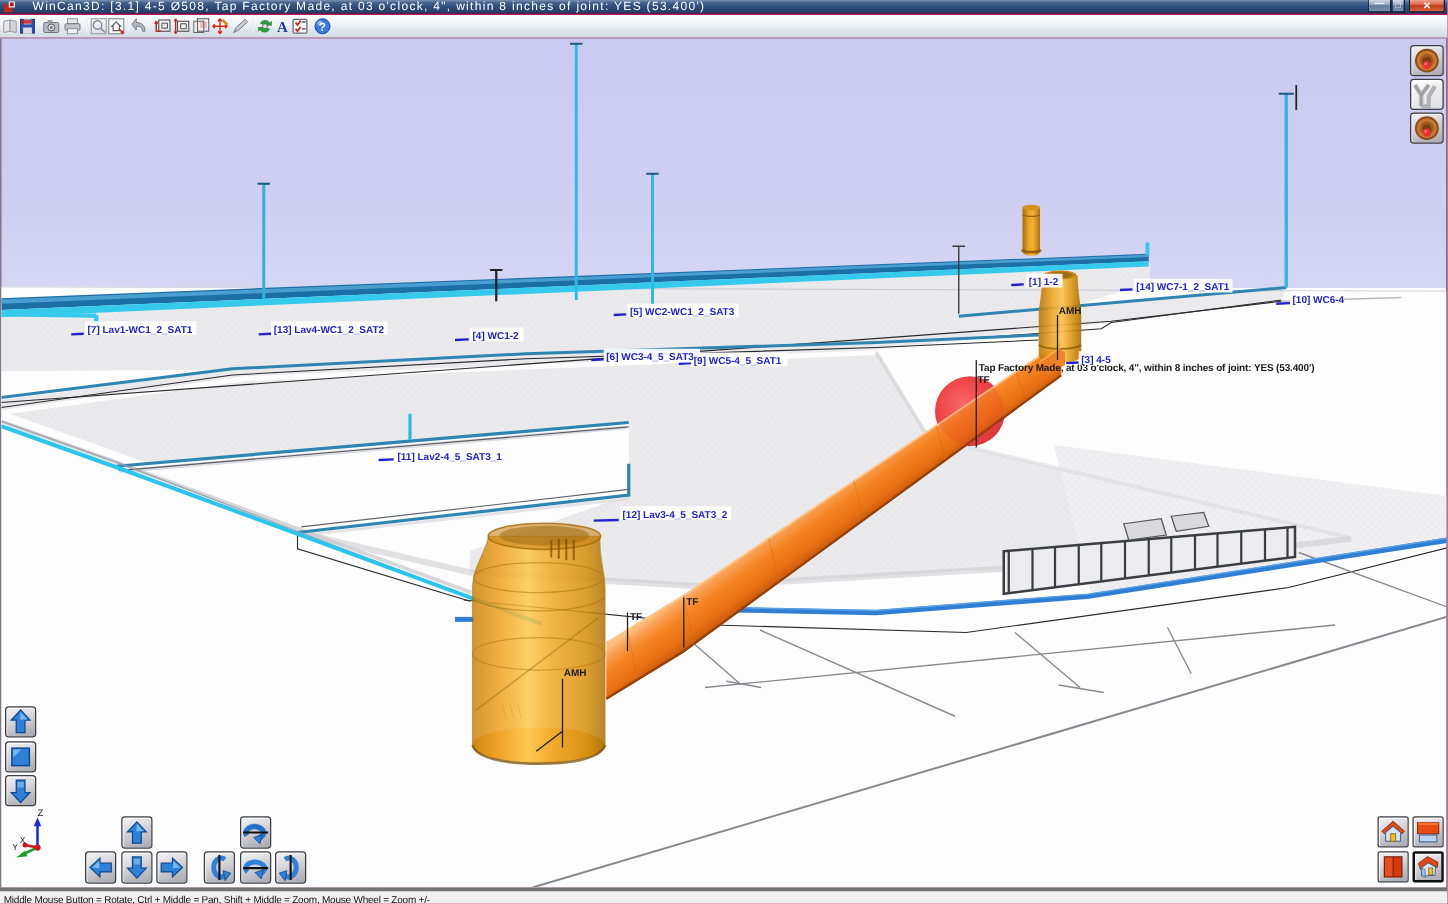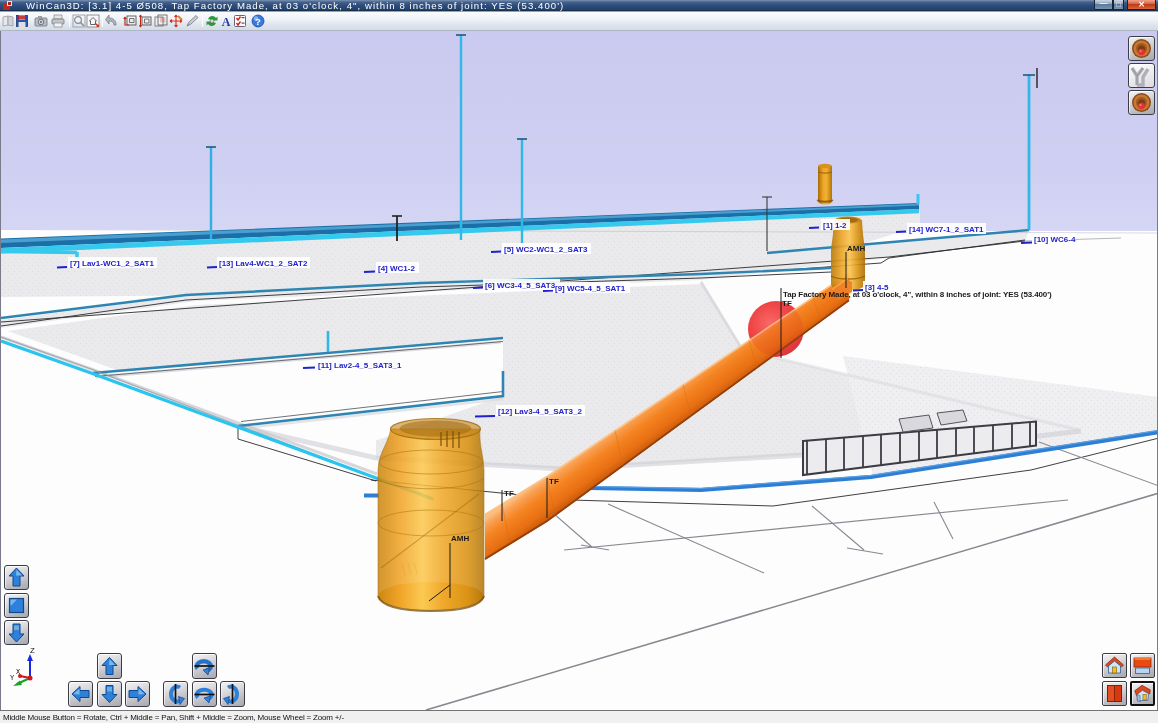--- a/index.html
+++ b/index.html
@@ -1,17 +1,17 @@
 <!DOCTYPE html>
 <html><head>
 <meta charset="utf-8">
 <style>
 * { margin:0; padding:0; box-sizing:border-box; }
 html,body { width:1158px; height:723px; overflow:hidden; font-family:"Liberation Sans", sans-serif; }
-#win { position:relative; width:1158px; height:723px; background:#84cc16; }
+#win { position:relative; width:1158px; height:723px; background:#be185d; }
 
 #titlebar { position:absolute; left:0; top:0; width:1158px; height:11px;
   background:linear-gradient(#7a92b2 0%, #44618c 22%, #2d4d7c 55%, #24406a 100%);
   border-bottom:1px solid #16304f; }
 #titleicon { position:absolute; left:3px; top:1px; width:9px; height:9px; }
 #titletext { position:absolute; left:26px; top:0px; font-size:9.6px; color:#fff; line-height:11px; letter-spacing:1.05px; white-space:nowrap; }
 .wbtn { position:absolute; top:0; height:10px; border:1px solid #12253d; border-top:none; }
 #wmin { left:1094px; width:19px; background:linear-gradient(#cfd9e6,#8ba0b8 45%,#5f7b9a 50%,#7b94ae); border-radius:0 0 0 2px;}
 #wmax { left:1113px; width:11px; background:linear-gradient(#cfd9e6,#8ba0b8 45%,#5f7b9a 50%,#7b94ae); }
 #wclose { left:1127px; width:29px; background:linear-gradient(#f0a38c,#d95f3e 45%,#c03a18 50%,#d86340); border-radius:0 0 2px 0; }
@@ -21,21 +21,21 @@
   background:linear-gradient(#fbfcfe,#eef1f6 45%,#dfe5ee 70%,#d4dce8); border-bottom:1px solid #aeb6c2; }
 .ticon { position:absolute; top:2px; width:14px; height:14px; }
 .tsep { position:absolute; top:3px; width:1px; height:12px; background:#b6bcc6; border-right:1px solid #fff; }
 
 #vp { position:absolute; left:0px; top:31px; width:1158px; height:679px; overflow:hidden;
   background:linear-gradient(#cacaf0 0%, #cfcff2 20%, #d5d5f4 29%, #d7d7f5 29.4%, #ffffff 29.4%);
   border-left:1px solid #7a7a8a; border-right:1px solid #7a7a8a; }
 #scene { position:absolute; left:0; top:0; }
 
 #status { position:absolute; left:0; top:710px; width:1158px; height:13px;
-  background:#f0f0f0; border-top:1px solid #737373; }
+  background:#f0f0f0; border-top:3px solid #737373; }
 #status span { position:absolute; left:3px; top:2px; font-size:8px; color:#111; letter-spacing:-0.18px; }
 
 .b3d { position:absolute; border:1px solid #3c3c46; border-radius:3px;
   background:linear-gradient(160deg,#f4f4f6 0%,#d8d8dc 40%,#b9b9bf 75%,#a8a8b0 100%);
   box-shadow:inset 0 1px 0 #ffffffd0, inset 1px 0 0 #ffffff90; }
 .b3d svg { position:absolute; left:0; top:0; }
 </style>
 </head>
 <body>
 <div id="win">

